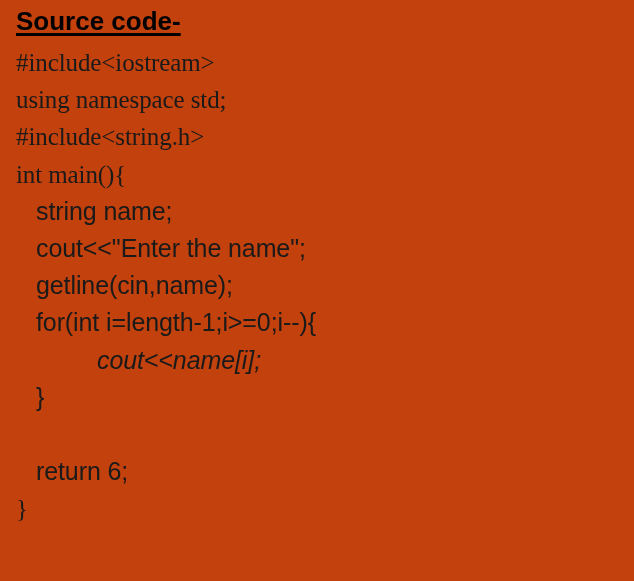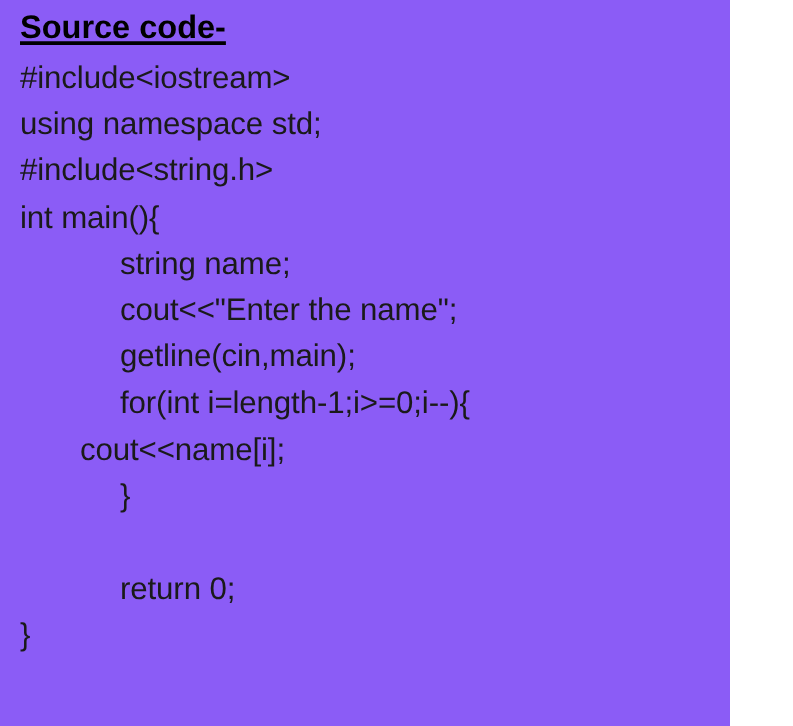--- a/index.html
+++ b/index.html
@@ -11,23 +11,23 @@
     width: 634px;
     height: 581px;
     overflow: hidden;
     font-family: "Liberation Sans", sans-serif;
     color: #1a1a1a;
     -webkit-font-smoothing: antialiased;
   }
 
   #document {
     position: relative;
-    width: 584px;
+    width: 634px;
     height: 581px;
-    background: #8b5cf6;
+    background: #c2410c;
     box-sizing: border-box;
     padding: 0;
   }
 
   
   .clipped-top-line {
     position: absolute;
     top: -22px;
     left: 16px;
     font-size: 26px;
@@ -61,23 +61,23 @@
 
   .code-line {
     font-size: 25px;
     line-height: 37.2px;
     height: 37.2px;
     color: #1a1a1a;
     white-space: pre;
     letter-spacing: -0.1px;
   }
 
-  .indent-0 { padding-left: 16px; }
-  .indent-1 { padding-left: 64px; margin-left: 32px; }
-  .indent-2 { padding-left: 64px; }
+  .indent-0 { padding-left: 16px; font-family: Liberation Serif, serif; }
+  .indent-1 { padding-left: 36px; }
+  .indent-2 { padding-left: 97px; font-style: italic; }
 
   .blank-line {
     height: 37.2px;
   }
 </style>
 </head>
 <body>
 
 <div id="document">
 
@@ -85,22 +85,22 @@
 
   <div class="heading">Source code-</div>
 
   <div class="code-block">
       <div class="code-line indent-0">#include&lt;iostream&gt;</div>
       <div class="code-line indent-0">using namespace std;</div>
       <div class="code-line indent-0">#include&lt;string.h&gt;</div>
       <div class="code-line indent-0">int main(){</div>
       <div class="code-line indent-1">string name;</div>
       <div class="code-line indent-1">cout&lt;&lt;"Enter the name";</div>
-      <div class="code-line indent-1">getline(cin,main);</div>
+      <div class="code-line indent-1">getline(cin,name);</div>
       <div class="code-line indent-1">for(int i=length-1;i&gt;=0;i--){</div>
       <div class="code-line indent-2">cout&lt;&lt;name[i];</div>
       <div class="code-line indent-1">}</div>
       <div class="code-line indent-0 blank-line"></div>
-      <div class="code-line indent-1">return 0;</div>
+      <div class="code-line indent-1">return 6;</div>
       <div class="code-line indent-0">}</div>
     </div>
 
 </div>
 
 </body></html>

